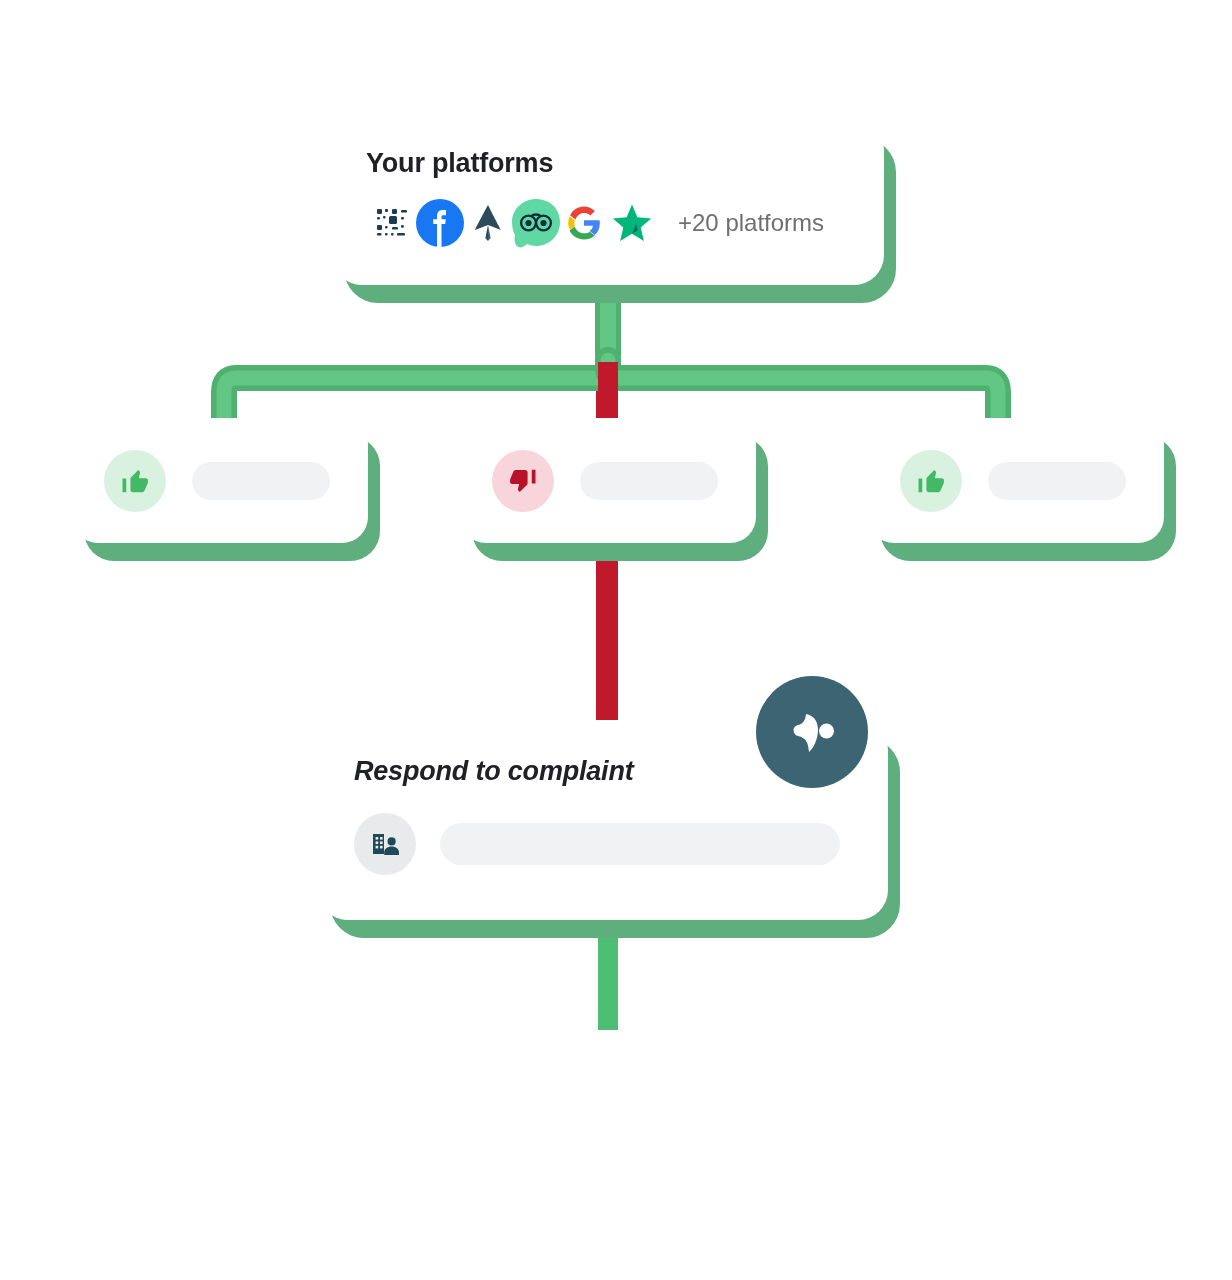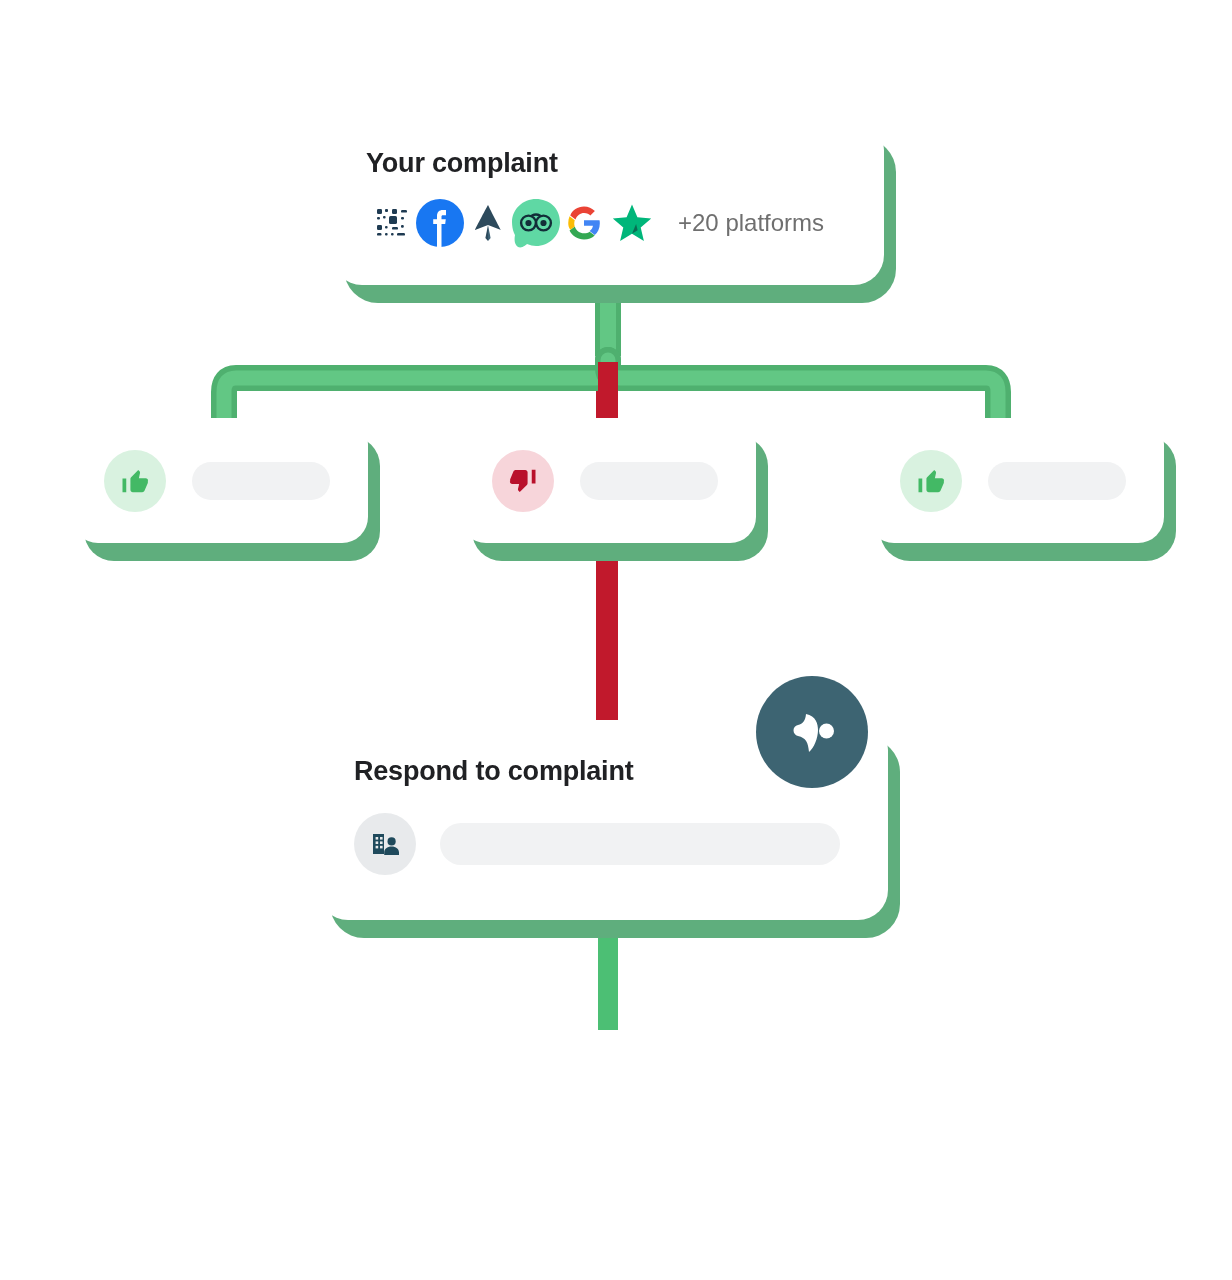--- a/index.html
+++ b/index.html
@@ -146,20 +146,21 @@
   .respond-inner {
     position: relative;
     z-index: 2;
     padding: 36px 0 0 36px;
   }
   .respond-title {
     font-size: 27px;
     font-weight: bold;
     color: #202124;
     letter-spacing: -0.2px;
+    font-style: italic;
   }
   .respond-row {
     display: flex;
     align-items: center;
     margin-top: 26px;
   }
   .biz-bubble {
     width: 62px;
     height: 62px;
     border-radius: 50%;
@@ -217,21 +218,21 @@
     <path d="M 608 360 L 608 368 Q 608 378 620 378 L 986 378 Q 998 378 998 392 L 998 430" stroke="#4fb06f" stroke-width="26" fill="none" stroke-linecap="round"></path>
     <path d="M 608 360 L 608 368 Q 608 378 620 378 L 986 378 Q 998 378 998 392 L 998 430" stroke="#62c784" stroke-width="15" fill="none" stroke-linecap="round"></path>
 
     <rect x="598" y="362" width="20" height="60" fill="#c1192c"></rect>
   </svg>
 
   <div class="cardwrap" id="channels-card">
     <div class="card-shadow"></div>
     <div class="card-face"></div>
     <div class="channels-inner">
-      <div class="channels-title">Your complaint</div>
+      <div class="channels-title">Your platforms</div>
       <div class="channel-row">
 
         <span class="chip">
           <svg width="36" height="36" viewBox="0 0 36 36">
             <g fill="#1f3b52">
               <rect x="3" y="4" width="5" height="5" rx="1.2"></rect>
               <rect x="11" y="4" width="3" height="3" rx="1"></rect>
               <rect x="18" y="4" width="5" height="5" rx="1.2"></rect>
               <rect x="27" y="5" width="6" height="2.6" rx="1.2"></rect>
               <rect x="3" y="12" width="3" height="2.6" rx="1.1"></rect>

